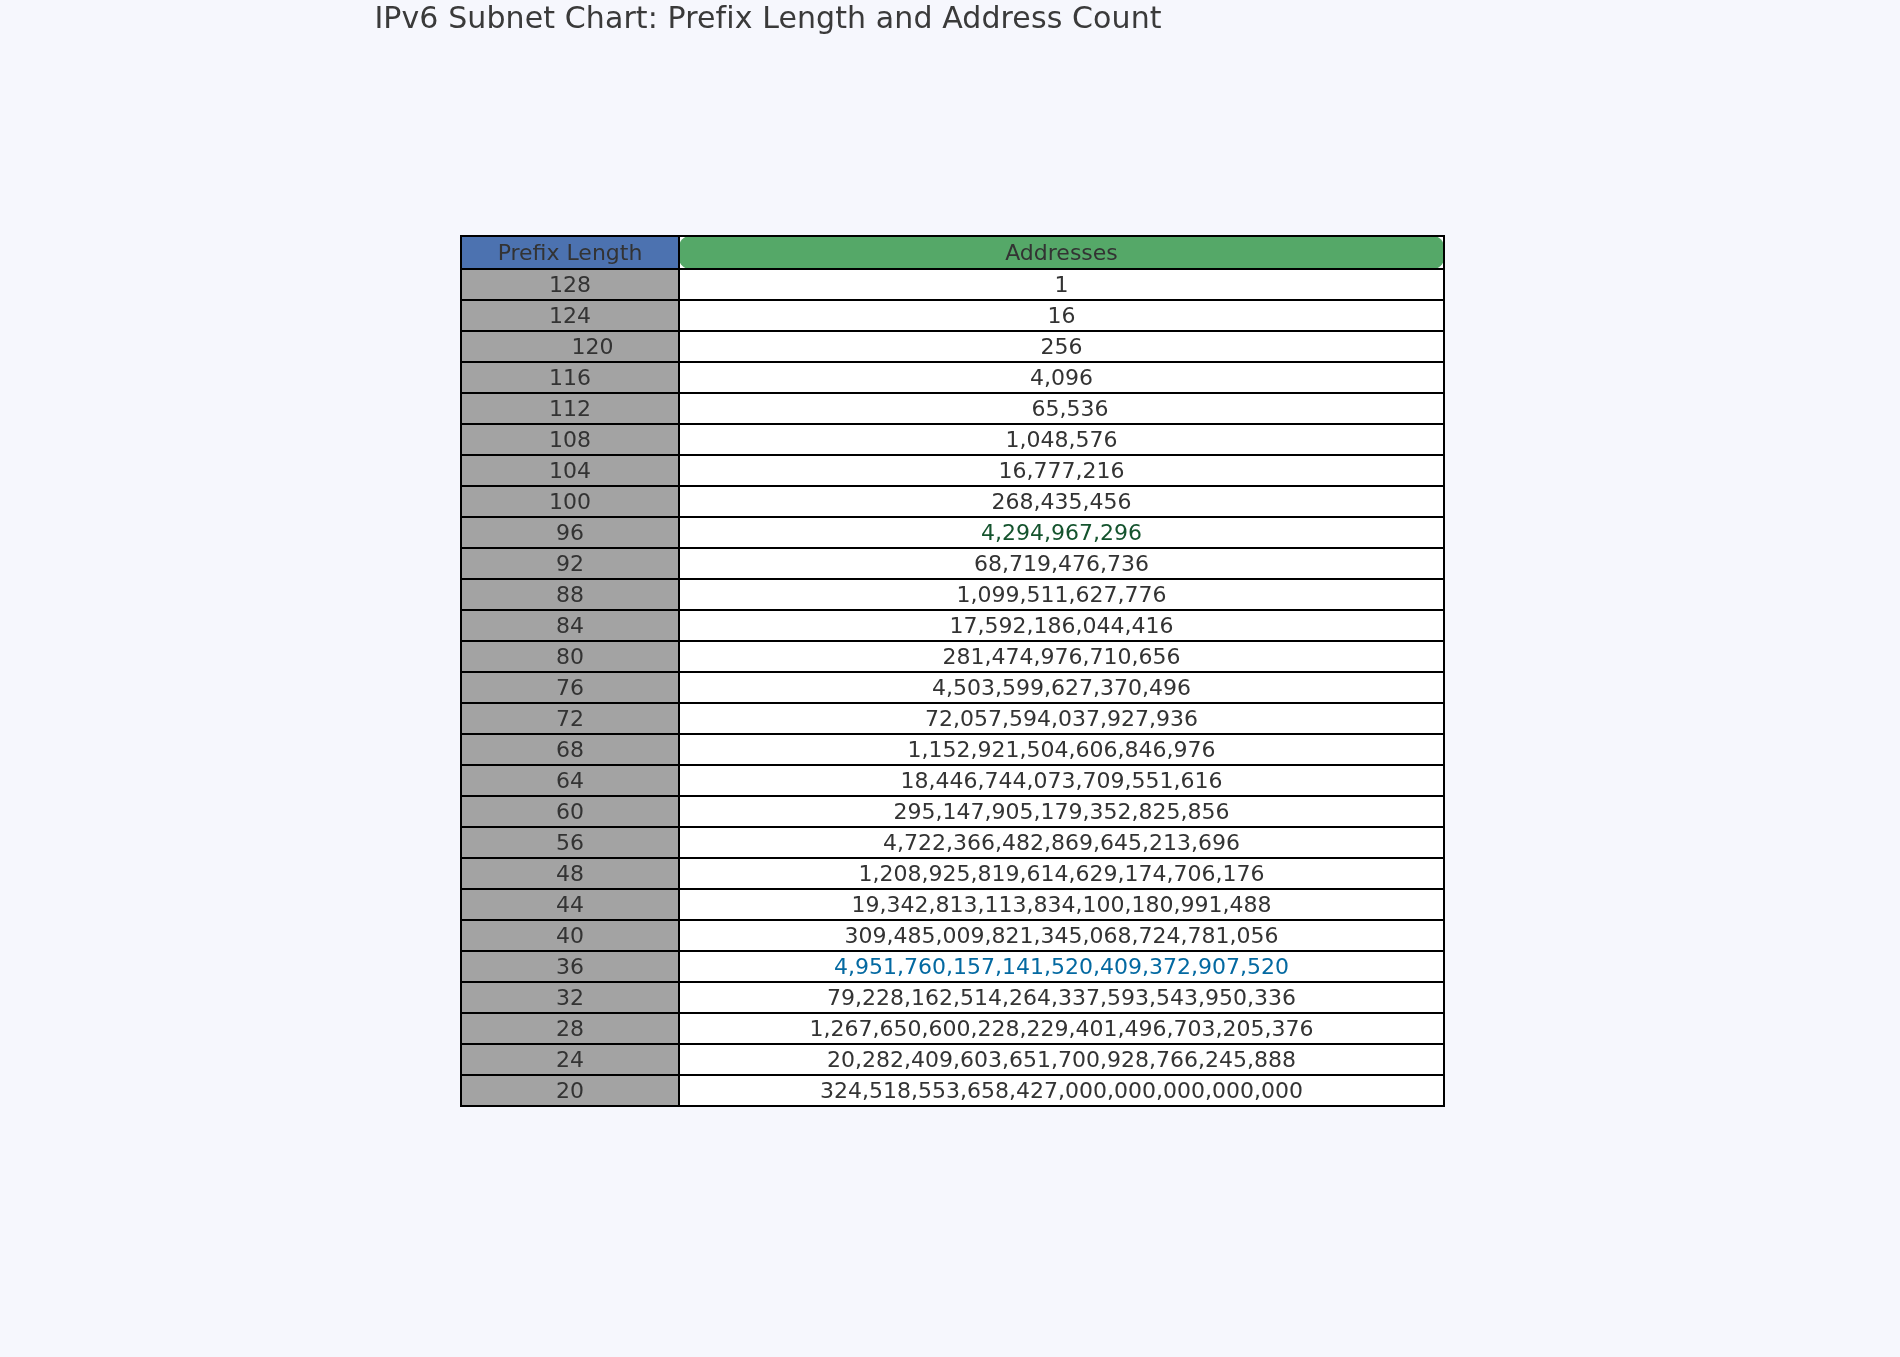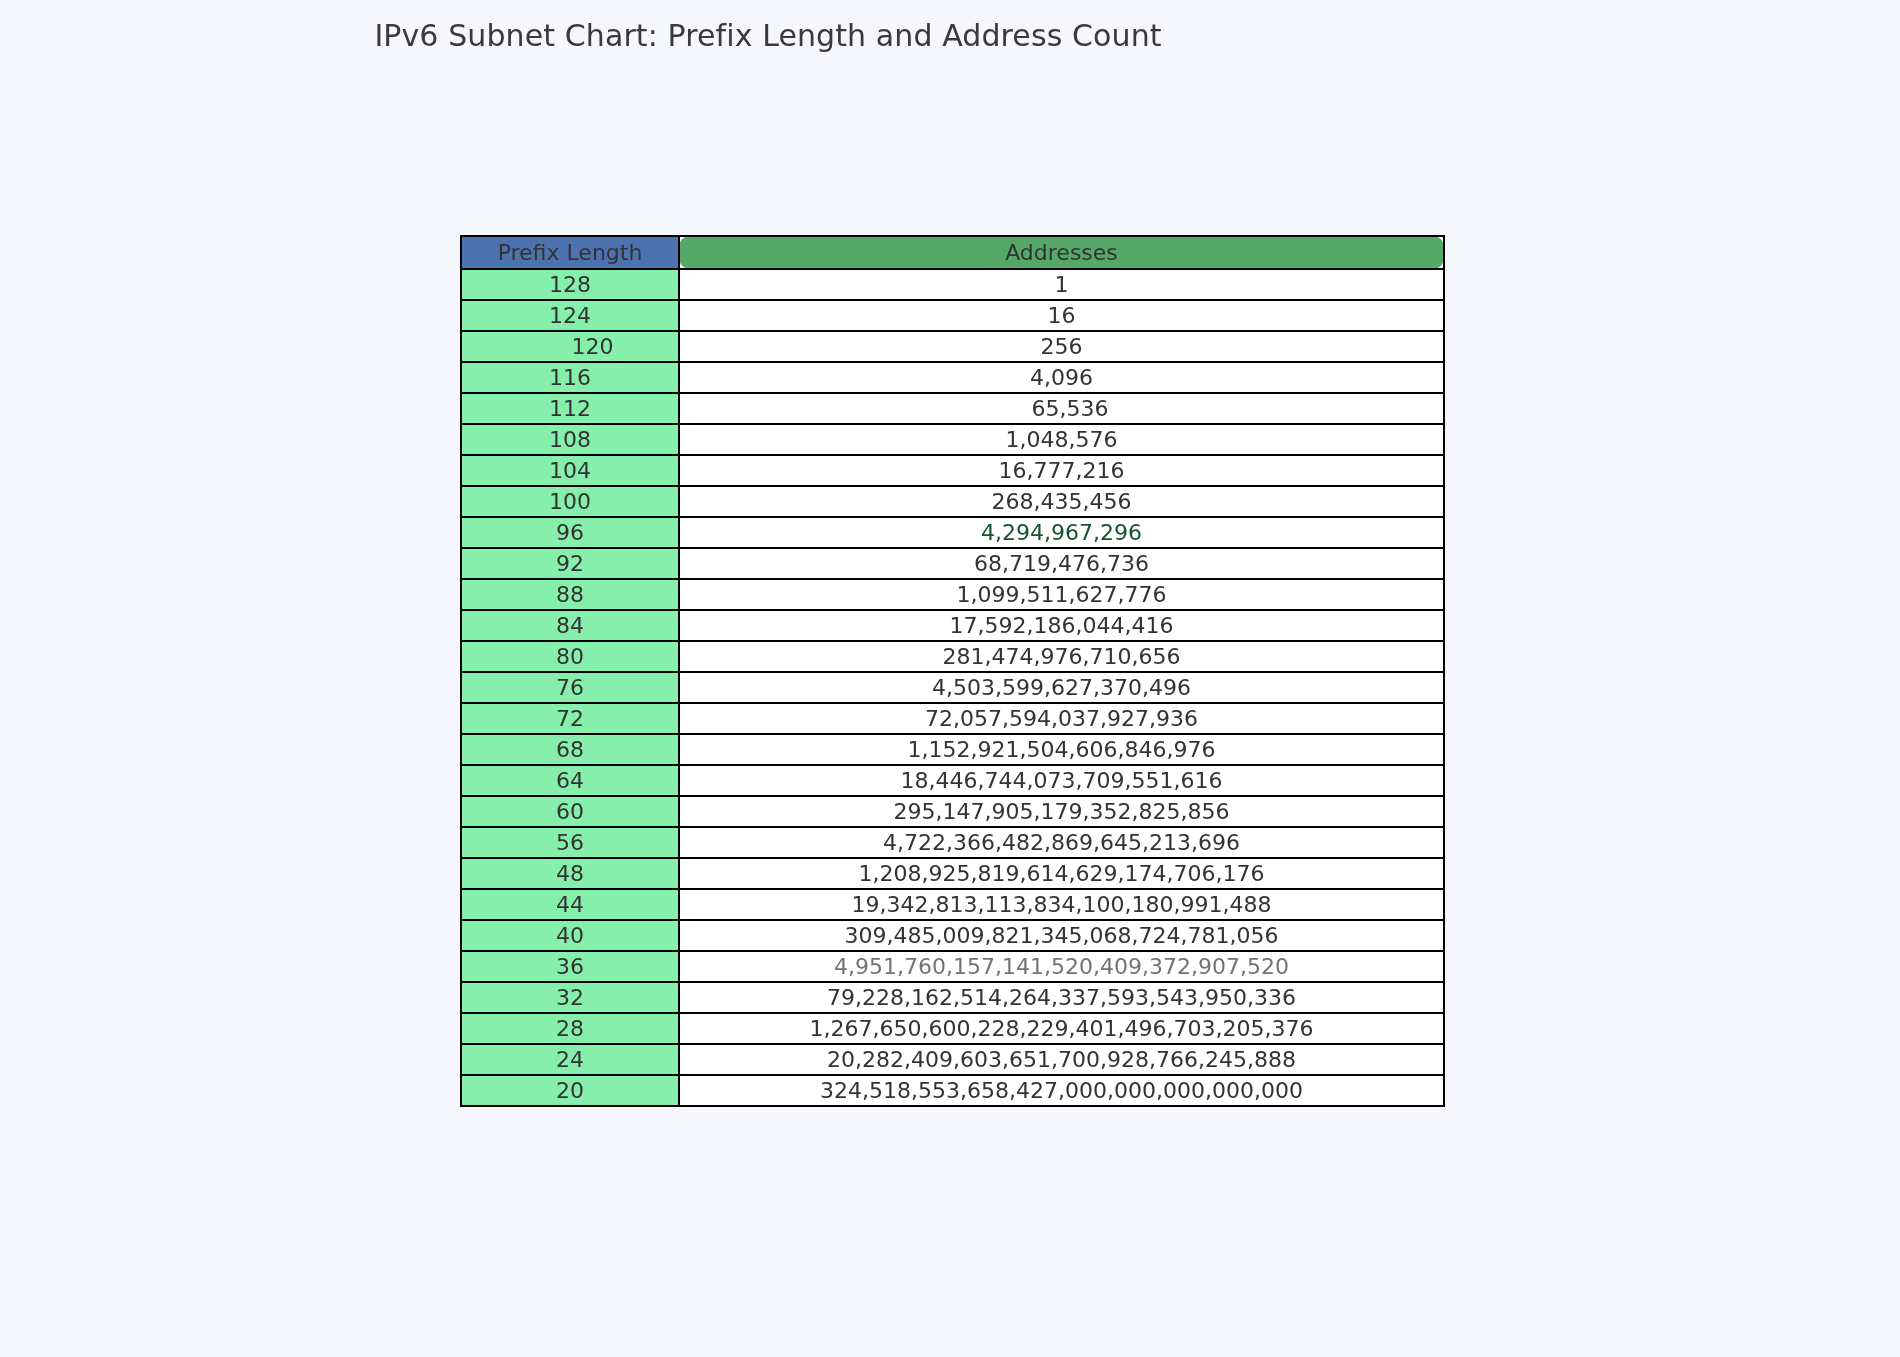--- a/index.html
+++ b/index.html
@@ -18,21 +18,20 @@
   #chart-title {
     position: absolute;
     top: 0;
     left: 0;
     width: 1536px;
     text-align: center;
     font-size: 30px;
     font-weight: 400;
     color: #3a3a3a;
     letter-spacing: 0.1px;
-    padding-top: 18px;
     box-sizing: border-box;
     user-select: none;
   }
 
   #subnet-table-wrap {
     position: absolute;
     left: 460px;
     top: 235px;
     width: 983px;
   }
@@ -71,21 +70,21 @@
   th.header-prefix {
     background: #4c72b0;
   }
 
   th.header-addresses {
     background: #55a868;
     border-radius: 11px;
   }
 
   td.cell-prefix {
-    background: #86efac;
+    background: #a3a3a3;
   }
 
   td.cell-addresses {
     background: #ffffff;
   }
 </style>
 </head>
 <body style="background: rgb(246, 247, 253);">
 
 <div id="chart-title" style="color: rgb(58, 58, 58);">IPv6 Subnet Chart: Prefix Length and Address Count</div>
@@ -186,21 +185,21 @@
         <tr>
           <td class="cell-prefix" style="border-color: rgb(0, 0, 0); color: rgb(51, 51, 51);">44</td>
           <td class="cell-addresses" style="border-color: rgb(0, 0, 0); color: rgb(51, 51, 51);">19,342,813,113,834,100,180,991,488</td>
         </tr>
         <tr>
           <td class="cell-prefix" style="border-color: rgb(0, 0, 0); color: rgb(51, 51, 51);">40</td>
           <td class="cell-addresses" style="border-color: rgb(0, 0, 0); color: rgb(51, 51, 51);">309,485,009,821,345,068,724,781,056</td>
         </tr>
         <tr>
           <td class="cell-prefix" style="border-color: rgb(0, 0, 0); color: rgb(51, 51, 51);">36</td>
-          <td class="cell-addresses" style="border-color: rgb(0, 0, 0); color: #737373; margin-top: 40px;">4,951,760,157,141,520,409,372,907,520</td>
+          <td class="cell-addresses" style="border-color: rgb(0, 0, 0); color: #0369a1; margin-top: 40px;">4,951,760,157,141,520,409,372,907,520</td>
         </tr>
         <tr>
           <td class="cell-prefix" style="border-color: rgb(0, 0, 0); color: rgb(51, 51, 51);">32</td>
           <td class="cell-addresses" style="border-color: rgb(0, 0, 0); color: rgb(51, 51, 51);">79,228,162,514,264,337,593,543,950,336</td>
         </tr>
         <tr>
           <td class="cell-prefix" style="border-color: rgb(0, 0, 0); color: rgb(51, 51, 51);">28</td>
           <td class="cell-addresses" style="border-color: rgb(0, 0, 0); color: rgb(51, 51, 51);">1,267,650,600,228,229,401,496,703,205,376</td>
         </tr>
         <tr>

